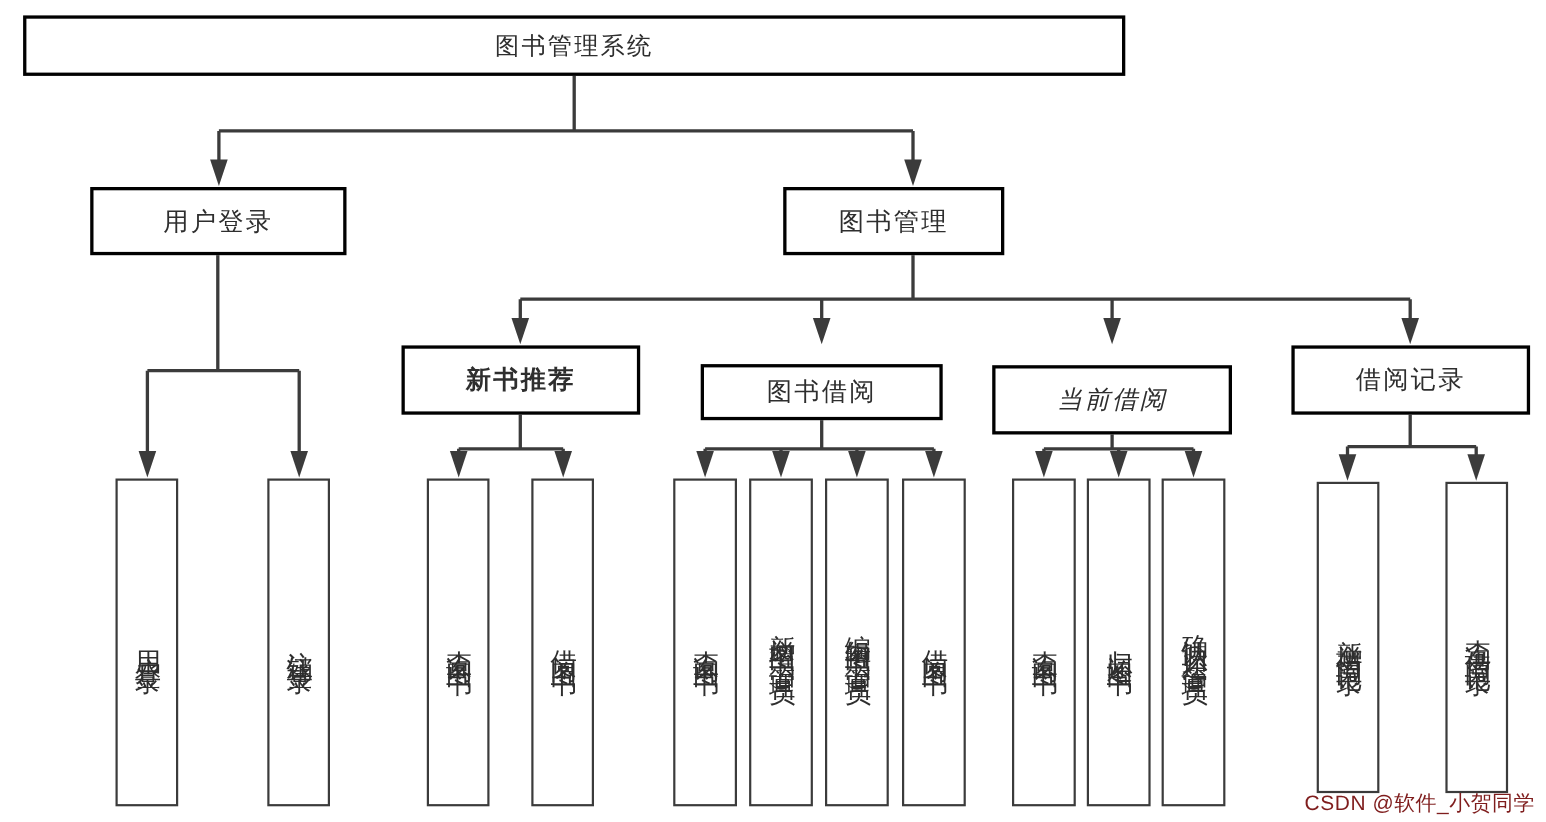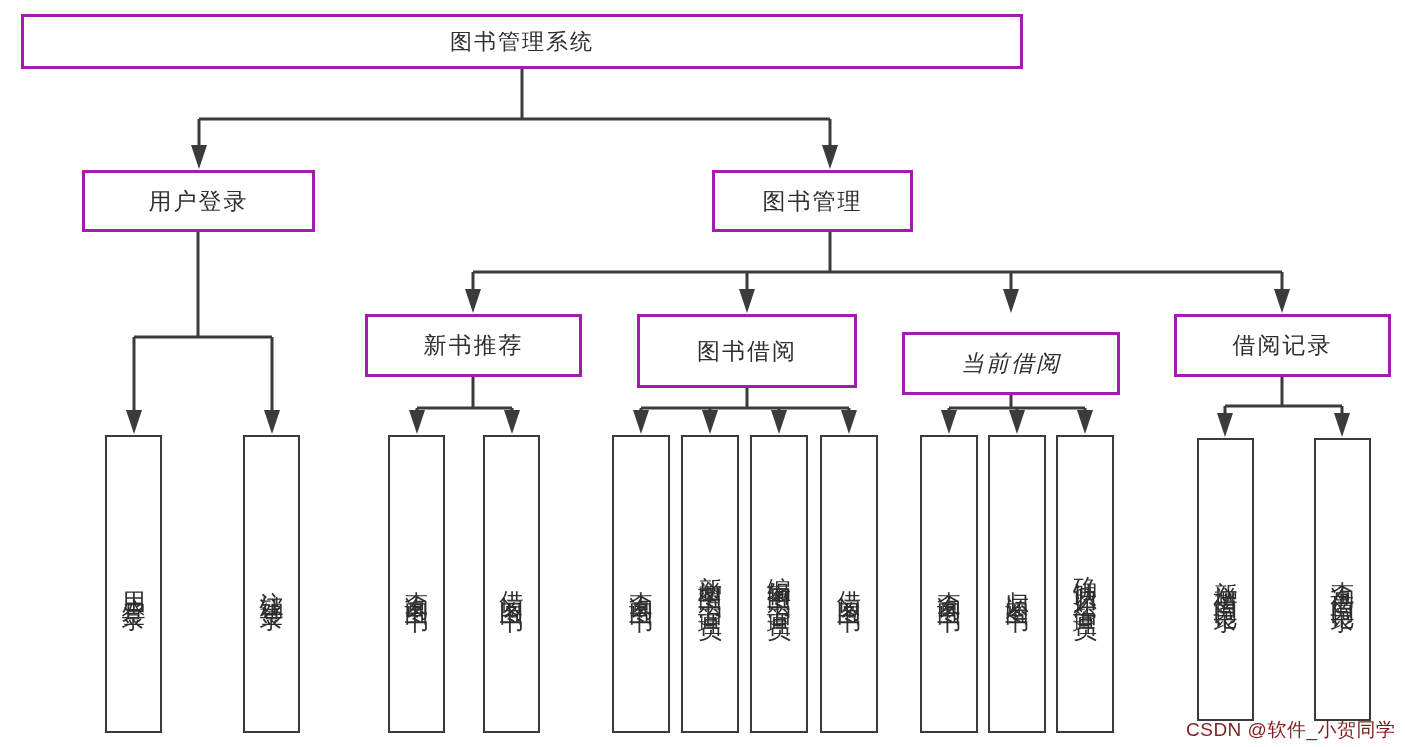--- a/index.html
+++ b/index.html
@@ -8,21 +8,21 @@
     background:#ffffff;
     font-family:"Liberation Sans",sans-serif;
   }
   #connector-layer{position:absolute;left:0;top:0;z-index:1;}
   .node{
     position:absolute;z-index:2;box-sizing:border-box;background:#ffffff;
     display:flex;align-items:center;justify-content:center;
     color:#2e2e2e;
   }
   .hbox{
-    border:3px solid #a21caf;
+    border:3px solid #000000;
     font-size:23px;letter-spacing:2px;white-space:nowrap;text-align:center;
   }
   .hbox.root{font-size:22px;}
   .vbox{
     border:2px solid #3b3b3b;
     writing-mode:vertical-rl;text-orientation:mixed;
     font-size:24px;letter-spacing:6px;line-height:1;
   }
   .vbox span{display:block;}
   #watermark{
@@ -73,22 +73,22 @@
     <polygon points="1217,413 1233,413 1225,437"></polygon>
     <polygon points="1334,413 1350,413 1342,437"></polygon>
   </g>
 </svg>
 
 <div class="node hbox root" style="left:21px;top:14px;width:1002px;height:55px;">图书管理系统</div>
 
 <div class="node hbox" style="left:82px;top:170px;width:233px;height:62px;">用户登录</div>
 <div class="node hbox" style="left:712px;top:170px;width:201px;height:62px;">图书管理</div>
 
-<div class="node hbox" style="left:365px;top:314px;width:217px;height:63px;">新书推荐</div>
-<div class="node hbox" style="left:637px;top:314px;width:220px;height:74px;">图书借阅</div>
+<div class="node hbox" style="left:365px;top:314px;width:217px;height:63px;font-weight:bold;">新书推荐</div>
+<div class="node hbox" style="left:637px;top:331px;width:220px;height:51px;">图书借阅</div>
 <div class="node hbox" style="left:902px;top:332px;width:218px;height:63px;font-style:italic;">当前借阅</div>
 <div class="node hbox" style="left:1174px;top:314px;width:217px;height:63px;">借阅记录</div>
 
 <div class="node vbox" style="left:105px;top:435px;width:57px;height:298px;">
   <span>用户登录</span>
 </div>
 <div class="node vbox" style="left:243px;top:435px;width:57px;height:298px;">
   <span>注销登录</span>
 </div>
 

